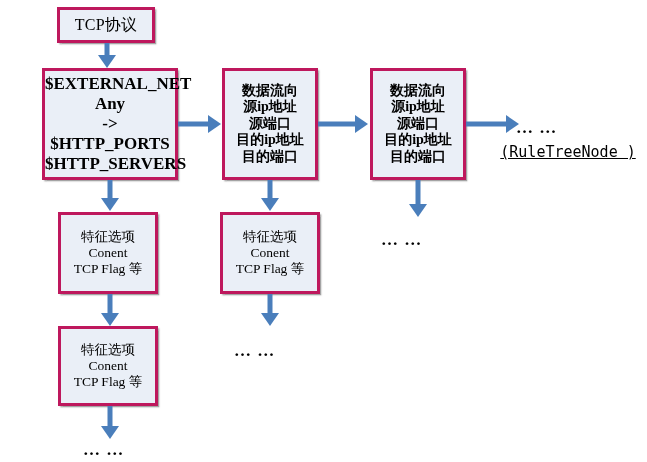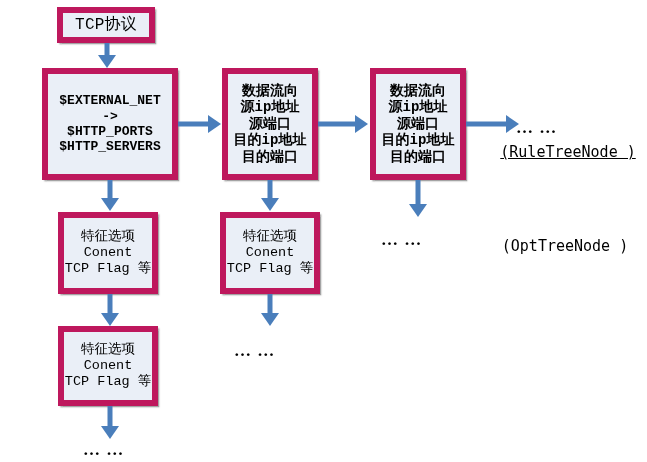--- a/index.html
+++ b/index.html
@@ -12,48 +12,47 @@
     width: 647px;
     height: 462px;
     background: #ffffff;
     overflow: hidden;
     font-family: "Liberation Serif", "DejaVu Serif", serif;
   }
   .node {
     position: absolute;
     box-sizing: border-box;
     background: #eaeff7;
-    border: 6px solid #be185d;
+    border: 3px solid #be185d;
     box-shadow: 1.5px 1.5px 1.5px rgba(90,90,90,0.55);
     display: flex;
     align-items: center;
     justify-content: center;
     text-align: center;
     color: #000000;
     line-height: 1.18;
-    font-family: Liberation Mono, monospace;
   }
   .node .lines {
     display: block;
     width: 100%;
   }
   .node .lines span {
     display: block;
     white-space: nowrap;
   }
 
   
   .node--tcp {
     font-size: 16px;
     letter-spacing: 0.2px;
   }
   
   .node--rule {
     font-weight: bold;
-    font-size: 13px;
+    font-size: 17px;
   }
   
   .node--flow {
     font-weight: bold;
     font-size: 14px;
   }
   
   .node--opt {
     font-weight: normal;
     font-size: 13.5px;
@@ -126,20 +125,21 @@
   </div>
 
   <div class="conn" style="left:87px; top:43px; width:40px; height:25px;">
     <div class="shaft-v" style="top:0; height:14px;"></div>
     <div class="head-v" style="top:12px;"></div>
   </div>
 
   <div class="node node--rule" style="left:42px; top:68px; width:136px; height:112px;">
     <span class="lines">
       <span>$EXTERNAL_NET</span>
+      <span>Any</span>
       <span>-&gt;</span>
       <span>$HTTP_PORTS</span>
       <span>$HTTP_SERVERS</span>
     </span>
   </div>
 
   <div class="conn" style="left:178px; top:112px; width:44px; height:24px;">
     <div class="shaft-h" style="left:0; width:33px;"></div>
     <div class="head-h" style="left:30px;"></div>
   </div>
@@ -174,21 +174,20 @@
     <div class="head-h" style="left:40px;"></div>
   </div>
 
   <div class="label label--dots" style="left:516px; top:118px;">… …</div>
 
   <div class="label label--tier" style="left:498px; top:142px; width:140px;text-decoration:underline;">
     <span>(RuleTreeNode )</span>
   </div>
 
   <div class="label label--tier" style="left:490px; top:236px; width:150px;">
-    <span>(OptTreeNode )</span>
   </div>
 
   <div class="conn" style="left:90px; top:180px; width:40px; height:32px;">
     <div class="shaft-v" style="top:0; height:20px;"></div>
     <div class="head-v" style="top:18px;"></div>
   </div>
 
   <div class="node node--opt" style="left:58px; top:212px; width:100px; height:82px;">
     <span class="lines">
       <span>特征选项</span>

